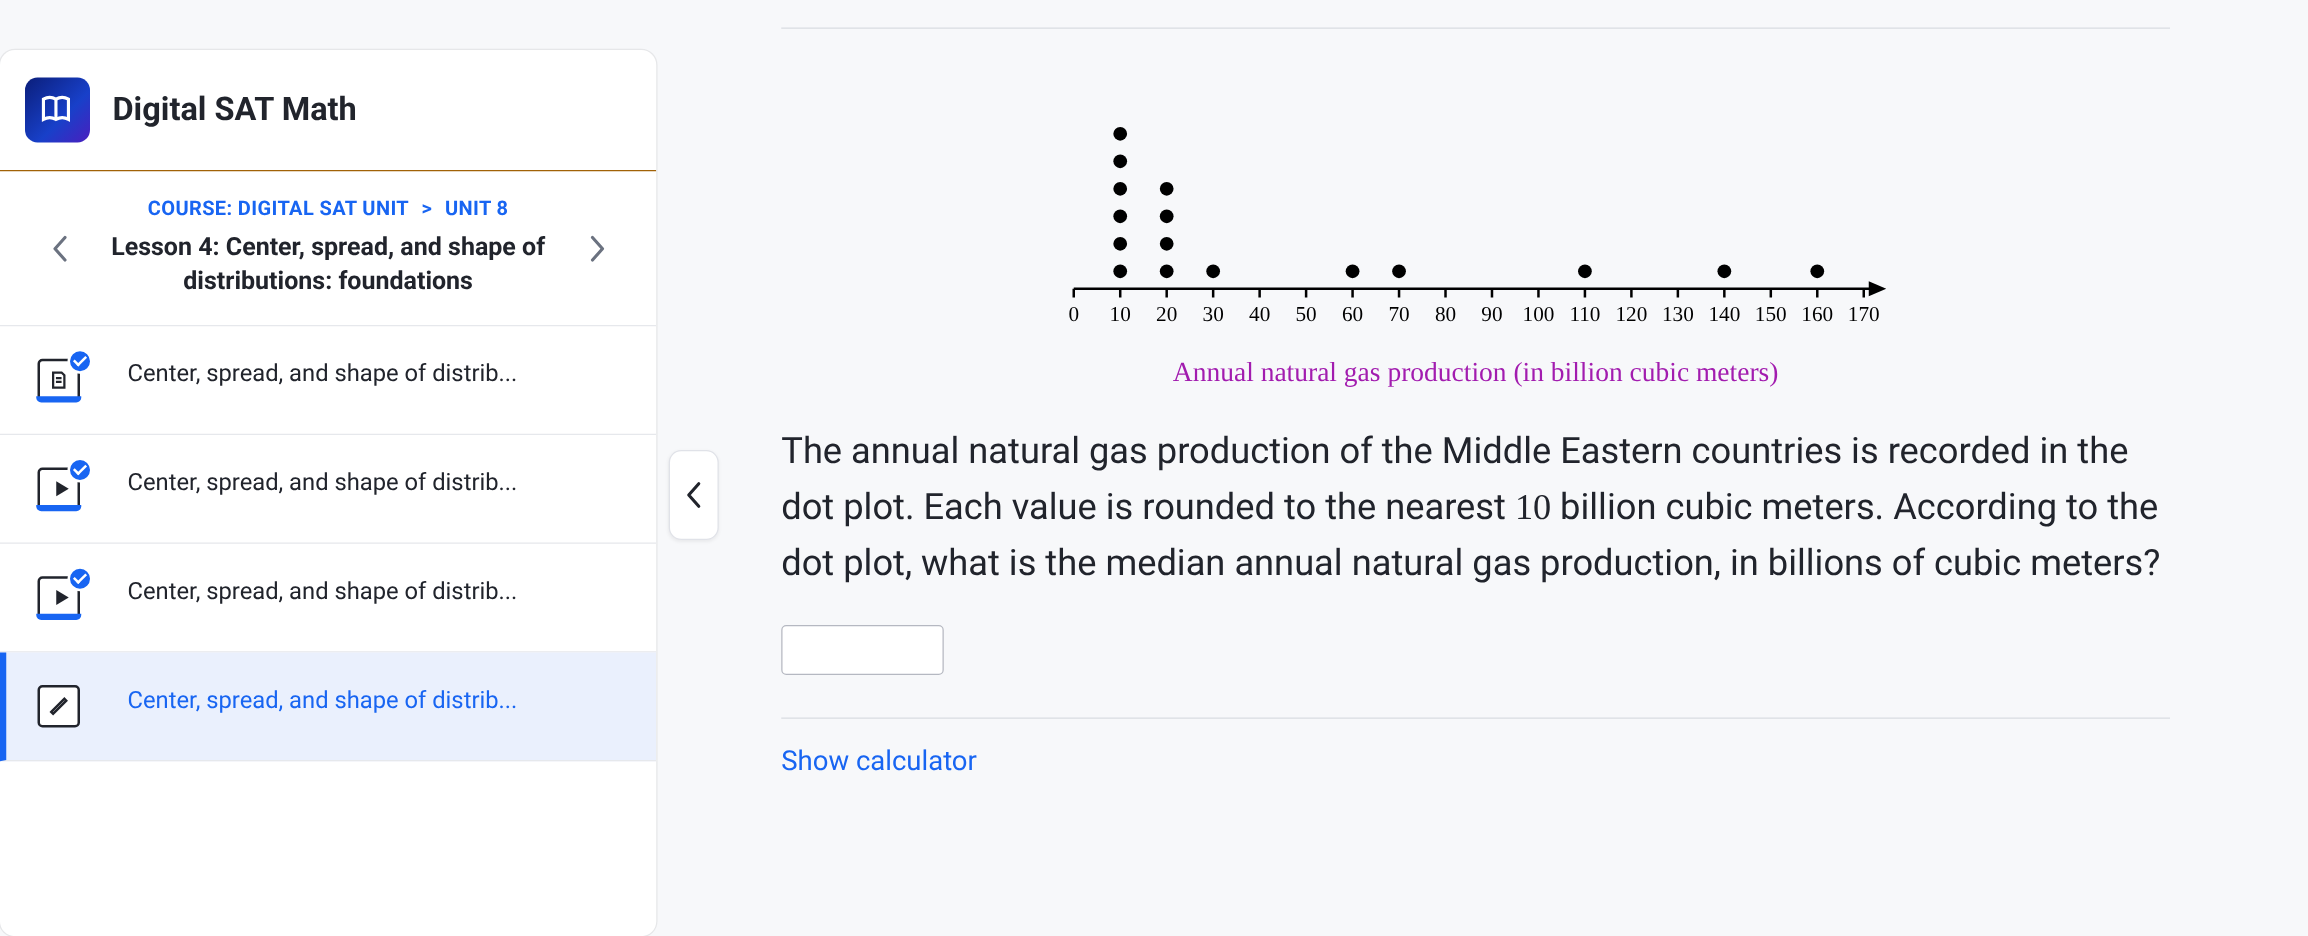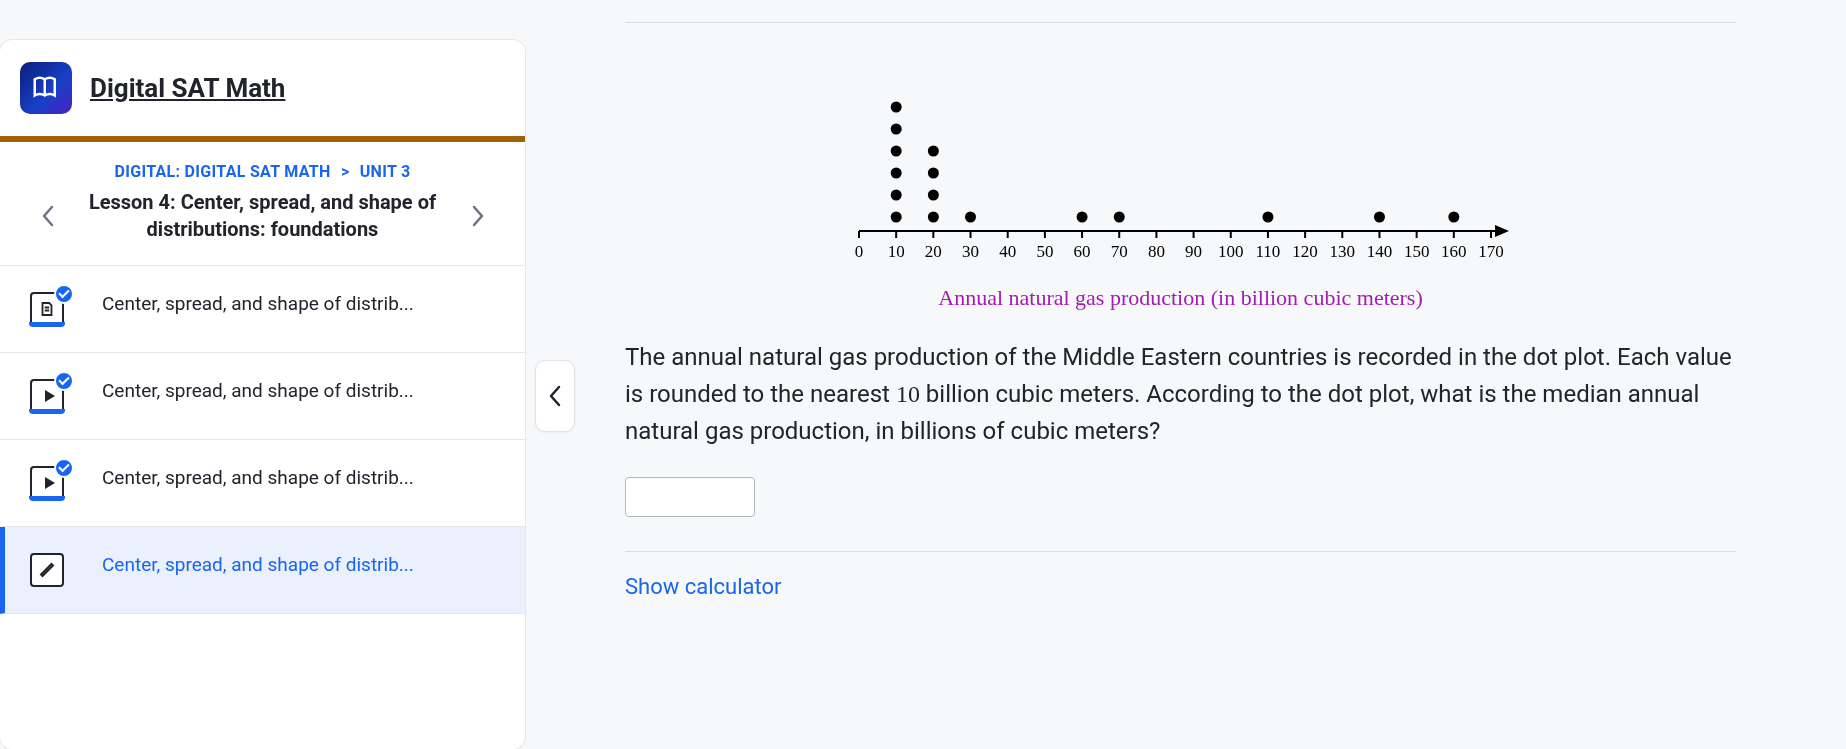--- a/index.html
+++ b/index.html
@@ -25,22 +25,21 @@
     box-shadow: 0 0 0 1px rgba(33,36,44,0.08);
     display: flex;
     flex-direction: column;
     overflow: hidden;
   }
   .sidebar-header {
     display: flex;
     align-items: center;
     gap: 18px;
     padding: 22px 26px 22px 20px;
-    border-bottom: 6px solid #a16207;
-    text-decoration: underline;
+    border-bottom: 1px solid #a16207;
   }
   .course-badge {
     width: 52px; height: 52px;
     border-radius: 10px;
     background: linear-gradient(135deg, #0b1e7a 0%, #1840c9 60%, #4a1fbf 100%);
     display: flex; align-items: center; justify-content: center;
   }
   .course-badge svg { width: 30px; height: 30px; }
   .sidebar-title {
     font-size: 26px;
@@ -56,21 +55,20 @@
     font-size: 16px;
     font-weight: 700;
     color: #1865f2;
     letter-spacing: .3px;
     text-align: center;
     margin-bottom: 8px;
   }
   .breadcrumb .sep { color: #1865f2; padding: 0 6px; }
   .lesson-nav {
     display: flex;
-    align-items: center;
     justify-content: center;
     gap: 10px;
   }
   .lesson-title {
     font-size: 20px;
     font-weight: 700;
     color: #21242c;
     text-align: center;
     line-height: 1.35;
     max-width: 380px;
@@ -180,21 +178,21 @@
   }
   svg.dotplot { display: block; }
   .axis-caption {
     font-family: Georgia, "Times New Roman", serif;
     font-size: 22px;
     text-align: center;
     margin-top: 12px;
     color: #a21caf;
   }
   .question-text {
-    font-size: 24px;
+    font-size: 29px;
     line-height: 1.55;
     color: #21242c;
     margin: 28px 0 26px;
     font-family: -apple-system, BlinkMacSystemFont, "Segoe UI", Roboto, sans-serif;
   }
   .serif-num { font-family: Georgia, "Times New Roman", serif; }
   .answer-input {
     width: 130px;
     height: 40px;
     border: 1px solid #b5b8c1;
@@ -224,23 +222,23 @@
         <svg viewBox="0 0 24 24" fill="none" stroke="#fff" stroke-width="2">
           <path d="M3 5c2.5-1.4 5.5-1.4 8 0 2.5-1.4 5.5-1.4 8 0v13c-2.5-1.4-5.5-1.4-8 0-2.5-1.4-5.5-1.4-8 0V5z"></path>
           <path d="M11 5v13"></path>
         </svg>
       </div>
       <h1 class="sidebar-title">Digital SAT Math</h1>
     </div>
 
     <div class="breadcrumb-block">
       <div class="breadcrumb">
-        <span>DIGITAL: DIGITAL SAT MATH</span>
+        <span>COURSE: DIGITAL SAT UNIT</span>
         <span class="sep">&gt;</span>
-        <span>UNIT 3</span>
+        <span>UNIT 8</span>
       </div>
       <div class="lesson-nav">
         <div class="nav-arrow">
           <svg width="14" height="22" viewBox="0 0 14 22" fill="none">
               <path d="M11 2 3 11l8 9" stroke="#6b7280" stroke-width="2.5" stroke-linecap="round" stroke-linejoin="round"></path>
             </svg>
         </div>
         <div class="lesson-title">Lesson 4: Center, spread, and shape of distributions: foundations</div>
         <div class="nav-arrow">
           <svg width="14" height="22" viewBox="0 0 14 22" fill="none">

